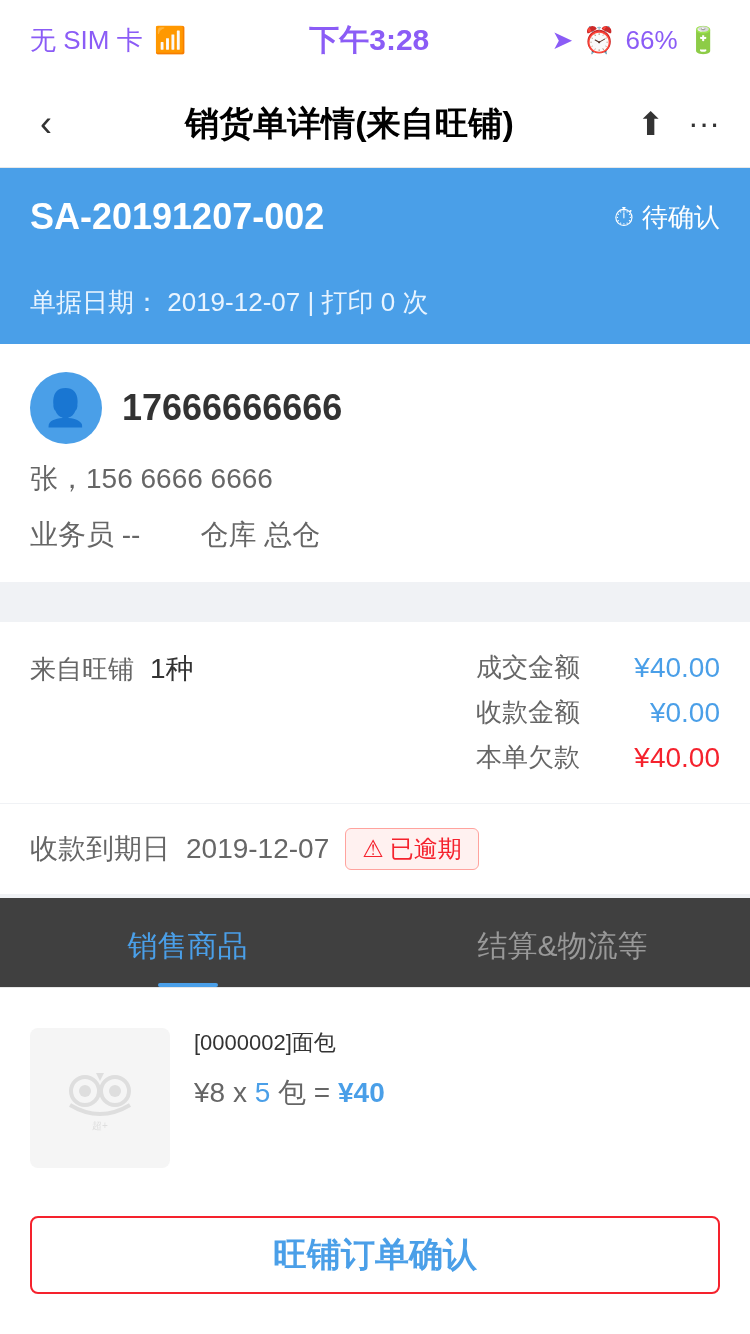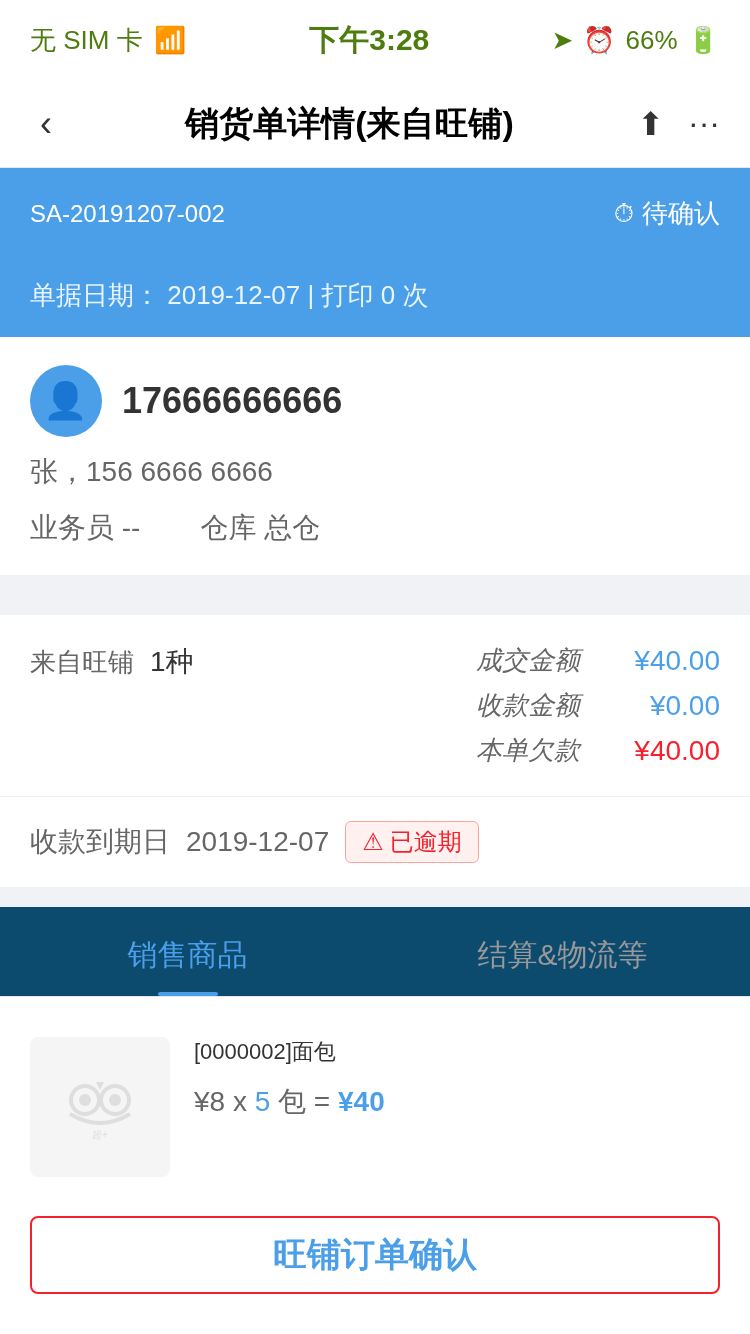--- a/index.html
+++ b/index.html
@@ -17,21 +17,21 @@
     
     .status-bar {
       width: 750px;
       height: 80px;
       background: #fff;
       display: flex;
       align-items: center;
       justify-content: space-between;
       padding: 0 30px;
       font-size: 26px;
-      color: #4d7c0f;
+      color: #8b5cf6;
     }
     .status-left {
       display: flex;
       align-items: center;
       gap: 12px;
     }
     .status-center {
       font-size: 30px;
       font-weight: 600;
     }
@@ -83,22 +83,22 @@
       padding: 28px 30px 24px;
       margin-bottom: 0;
     }
     .order-header-top {
       display: flex;
       justify-content: space-between;
       align-items: center;
       margin-bottom: 12px;
     }
     .order-id {
-      font-size: 24px;
-      font-weight: 400;
+      font-size: 36px;
+      font-weight: 700;
       color: #fff;
     }
     .order-status {
       display: flex;
       align-items: center;
       gap: 8px;
       color: #fff;
       font-size: 26px;
     }
     .order-date {
@@ -184,21 +184,20 @@
       gap: 10px;
     }
     .stats-row {
       display: flex;
       align-items: center;
       gap: 20px;
     }
     .stats-row-label {
       font-size: 26px;
       color: #666;
-      font-style: italic;
     }
     .stats-row-value {
       font-size: 28px;
       min-width: 120px;
       text-align: right;
     }
     .color-blue { color: #4a9fe8; }
     .color-red { color: #f5222d; }
 
     
@@ -219,24 +218,24 @@
       border-radius: 6px;
       padding: 4px 16px;
       font-size: 24px;
       display: flex;
       align-items: center;
       gap: 6px;
     }
 
     
     .tabs-bar {
-      background: #0c4a6e;
+      background: #404040;
       display: flex;
       border-bottom: 1px solid #e8e8e8;
-      margin-top: 20px;
+      margin-top: 4px;
     }
     .tab-item {
       flex: 1;
       text-align: center;
       padding: 28px 0 20px;
       font-size: 30px;
       color: #999;
       cursor: pointer;
       position: relative;
     }

